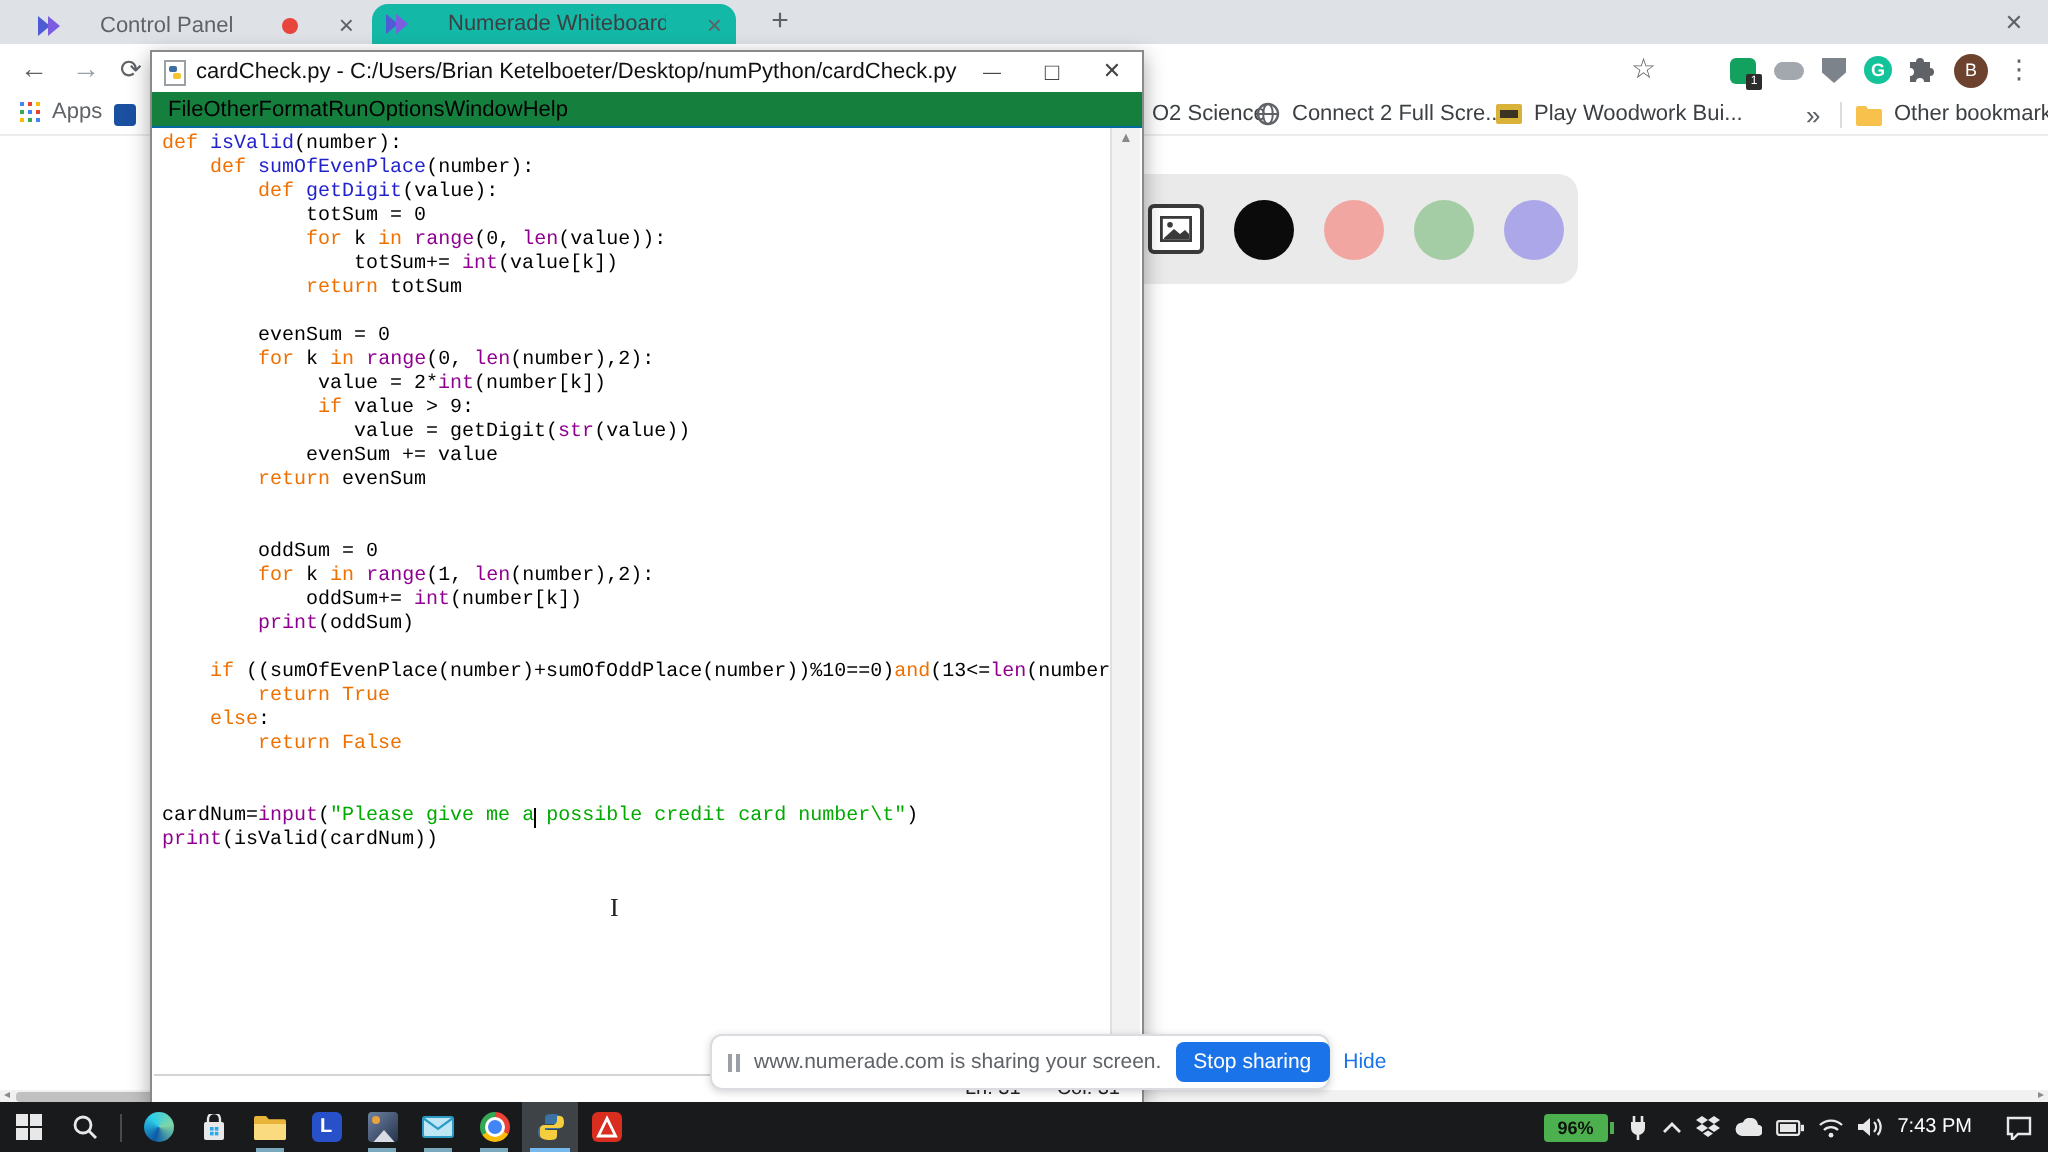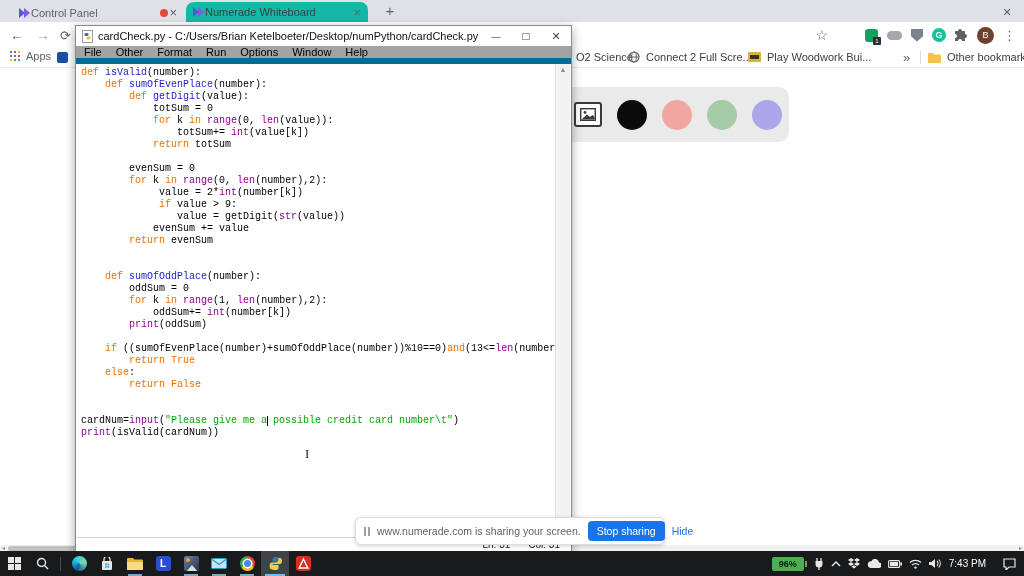--- a/index.html
+++ b/index.html
@@ -3,21 +3,21 @@
 <meta charset="utf-8">
 <style>
   * { margin:0; padding:0; box-sizing:border-box; }
   html,body { background:#000; }
   .screen {
     position:relative; width:1024px; height:576px; overflow:hidden;
     background:#fff; font-family:"Liberation Sans", sans-serif;
   }
   
   .tabstrip { position:absolute; left:0; top:0; width:1024px; height:22px; background:#dee1e6; z-index:1; }
-  .tab { position:absolute; display:flex; align-items:center; gap:1px; font-size:11px; color:#5f6368; padding:0 7px; }
+  .tab { position:absolute; display:flex; align-items:center; gap:20px; font-size:11px; color:#5f6368; padding:0 7px; }
   .tab.inactive { left:12px; top:3px; width:172px; height:19px; }
   .tab.active   { left:186px; top:2px; width:182px; height:20px; background:#14b8a6; border-radius:8px 8px 0 0; color:#3c4043; }
   .tab-label { flex:1; white-space:nowrap; overflow:hidden; }
   .rec-dot { width:8px; height:8px; border-radius:50%; background:#e8453c; flex:none; }
   .tab-close::before { content:"×"; font-size:13px; color:#5f6368; }
   .newtab-btn { position:absolute; left:380px; top:1px; width:20px; height:20px; text-align:center; }
   .newtab-btn::before { content:"+"; font-size:15px; color:#5f6368; line-height:20px; }
   .win-close { position:absolute; right:8px; top:2px; width:18px; height:18px; text-align:center; }
   .win-close::before { content:"✕"; font-size:11px; color:#5f6368; line-height:18px; }
   .favicon { flex:none; }
@@ -53,21 +53,21 @@
   .img-btn { width:28px; height:25px; background:#fff; border:2px solid #3a3a3a; border-radius:3px; margin-left:11px; display:flex; align-items:center; justify-content:center; }
   .palette-dot { width:30px; height:30px; border-radius:50%; margin-left:15px; }
   
   .idle { position:absolute; left:75px; top:25px; width:497px; height:527px; background:#fff; border:1px solid #8a8a8a; box-shadow:0 3px 10px rgba(0,0,0,.35); z-index:2; }
   .idle-titlebar { height:20px; display:flex; align-items:center; padding-left:6px; background:#fff; }
   .idle-title { font-size:11px; color:#111; margin-left:5px; flex:1; white-space:nowrap; overflow:hidden; }
   .winctl { width:30px; height:20px; text-align:center; color:#444; flex:none; }
   .ctl-min::before { content:"—"; font-size:9px; line-height:20px; }
   .ctl-max::before { content:"□"; font-size:12px; line-height:20px; }
   .ctl-close::before { content:"✕"; font-size:11px; line-height:20px; }
-  .idle-menubar { height:18px; display:flex; align-items:center; gap:14px; padding-left:8px; font-size:11px; color:#000; background:#a3a3a3; border-bottom:6px solid #0369a1; }
+  .idle-menubar { height:18px; display:flex; align-items:center; padding-left:8px; font-size:11px; color:#000; background:#15803d; border-bottom:1px solid #0369a1; }
   .idle-code { position:absolute; left:1px; top:38px; right:16px; bottom:14px; overflow:hidden;
                font-family:"Liberation Mono", monospace; font-size:10px; line-height:12px; padding:3px 0 0 4px; }
   .cl { height:12px; white-space:pre; position:relative; color:#000; }
   .kw  { color:var(--kw,#ee7000); }
   .bi  { color:var(--bi,#900090); }
   .str { color:var(--str,#00aa00); }
   .def { color:var(--def,#2222cc); }
   .caret { position:absolute; top:1px; width:1px; height:10px; background:#000; }
   .idle-scroll { position:absolute; top:38px; right:1px; width:15px; bottom:14px; background:#f2f2f2; border-left:1px solid #e0e0e0; }
   .scroll-up::before { content:"▲"; display:block; text-align:center; font-size:7px; color:#8a8a8a; padding-top:2px; }
@@ -251,21 +251,20 @@
         <div class="cl"></div>
         <div class="cl">        evenSum = 0</div>
         <div class="cl">        <span class="kw">for</span> k <span class="kw">in</span> <span class="bi">range</span>(0, <span class="bi">len</span>(number),2):</div>
         <div class="cl">             value = 2*<span class="bi">int</span>(number[k])</div>
         <div class="cl">             <span class="kw">if</span> value &gt; 9:</div>
         <div class="cl">                value = getDigit(<span class="bi">str</span>(value))</div>
         <div class="cl">            evenSum += value</div>
         <div class="cl">        <span class="kw">return</span> evenSum</div>
         <div class="cl"></div>
         <div class="cl"></div>
-        <div class="cl">    <span class="kw">def</span> <span class="def">sumOfOddPlace</span>(number):</div>
         <div class="cl">        oddSum = 0</div>
         <div class="cl">        <span class="kw">for</span> k <span class="kw">in</span> <span class="bi">range</span>(1, <span class="bi">len</span>(number),2):</div>
         <div class="cl">            oddSum+= <span class="bi">int</span>(number[k])</div>
         <div class="cl">        <span class="bi">print</span>(oddSum)</div>
         <div class="cl"></div>
         <div class="cl">    <span class="kw">if</span> ((sumOfEvenPlace(number)+sumOfOddPlace(number))%10==0)<span class="kw">and</span>(13&lt;=<span class="bi">len</span>(number)</div>
         <div class="cl">        <span class="kw">return</span> <span class="kw">True</span></div>
         <div class="cl">    <span class="kw">else</span>:</div>
         <div class="cl">        <span class="kw">return</span> <span class="kw">False</span></div>
         <div class="cl"></div>

